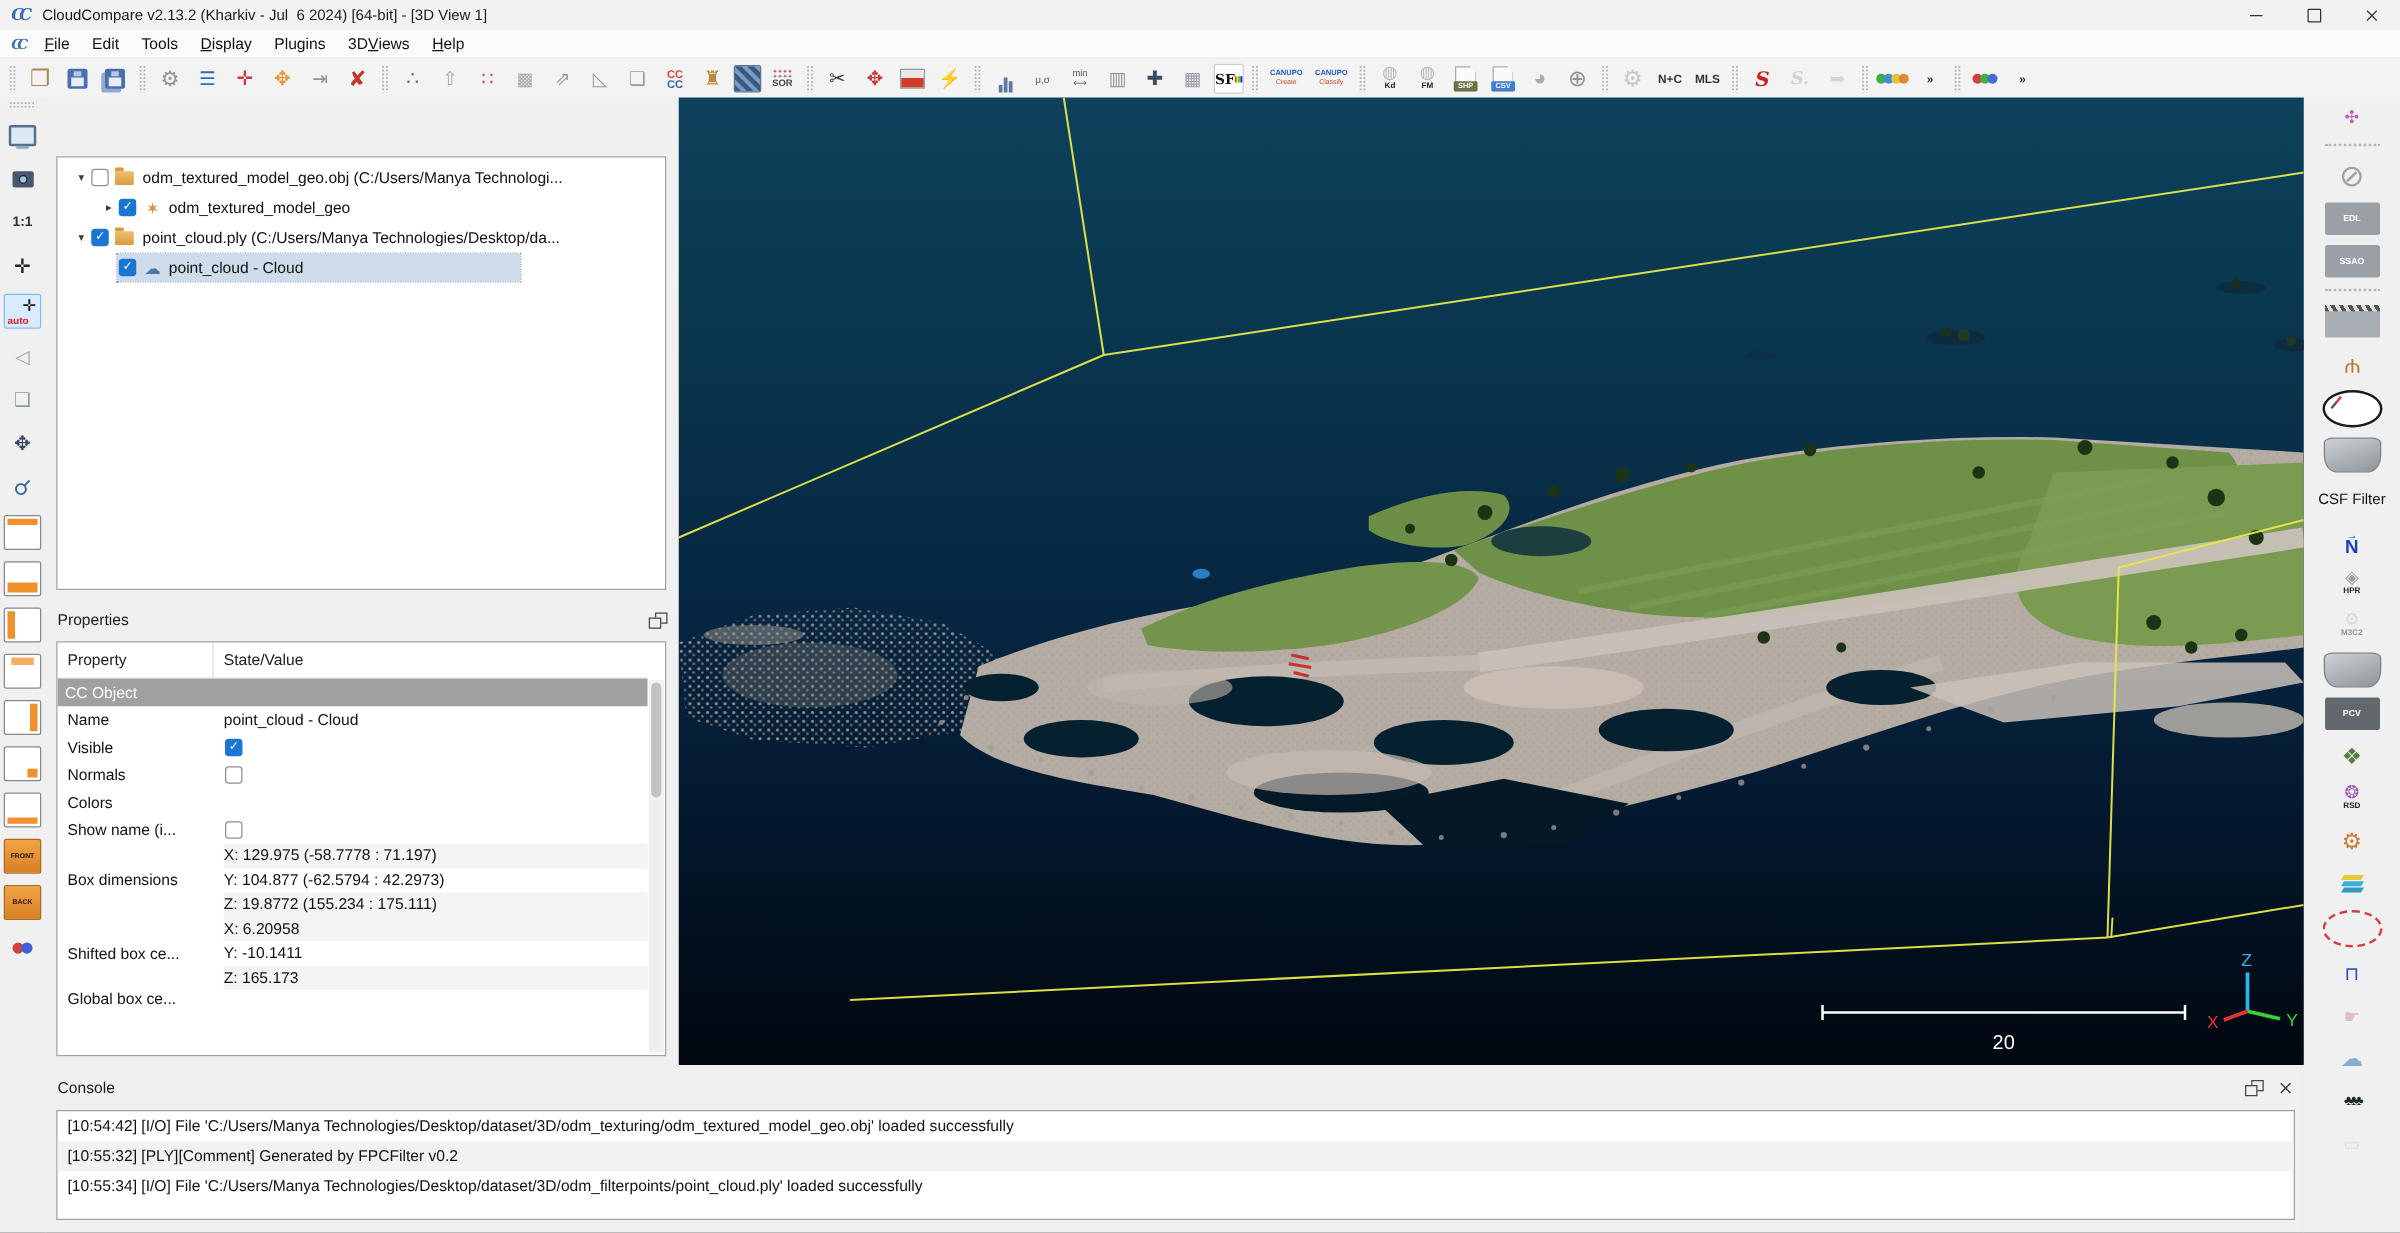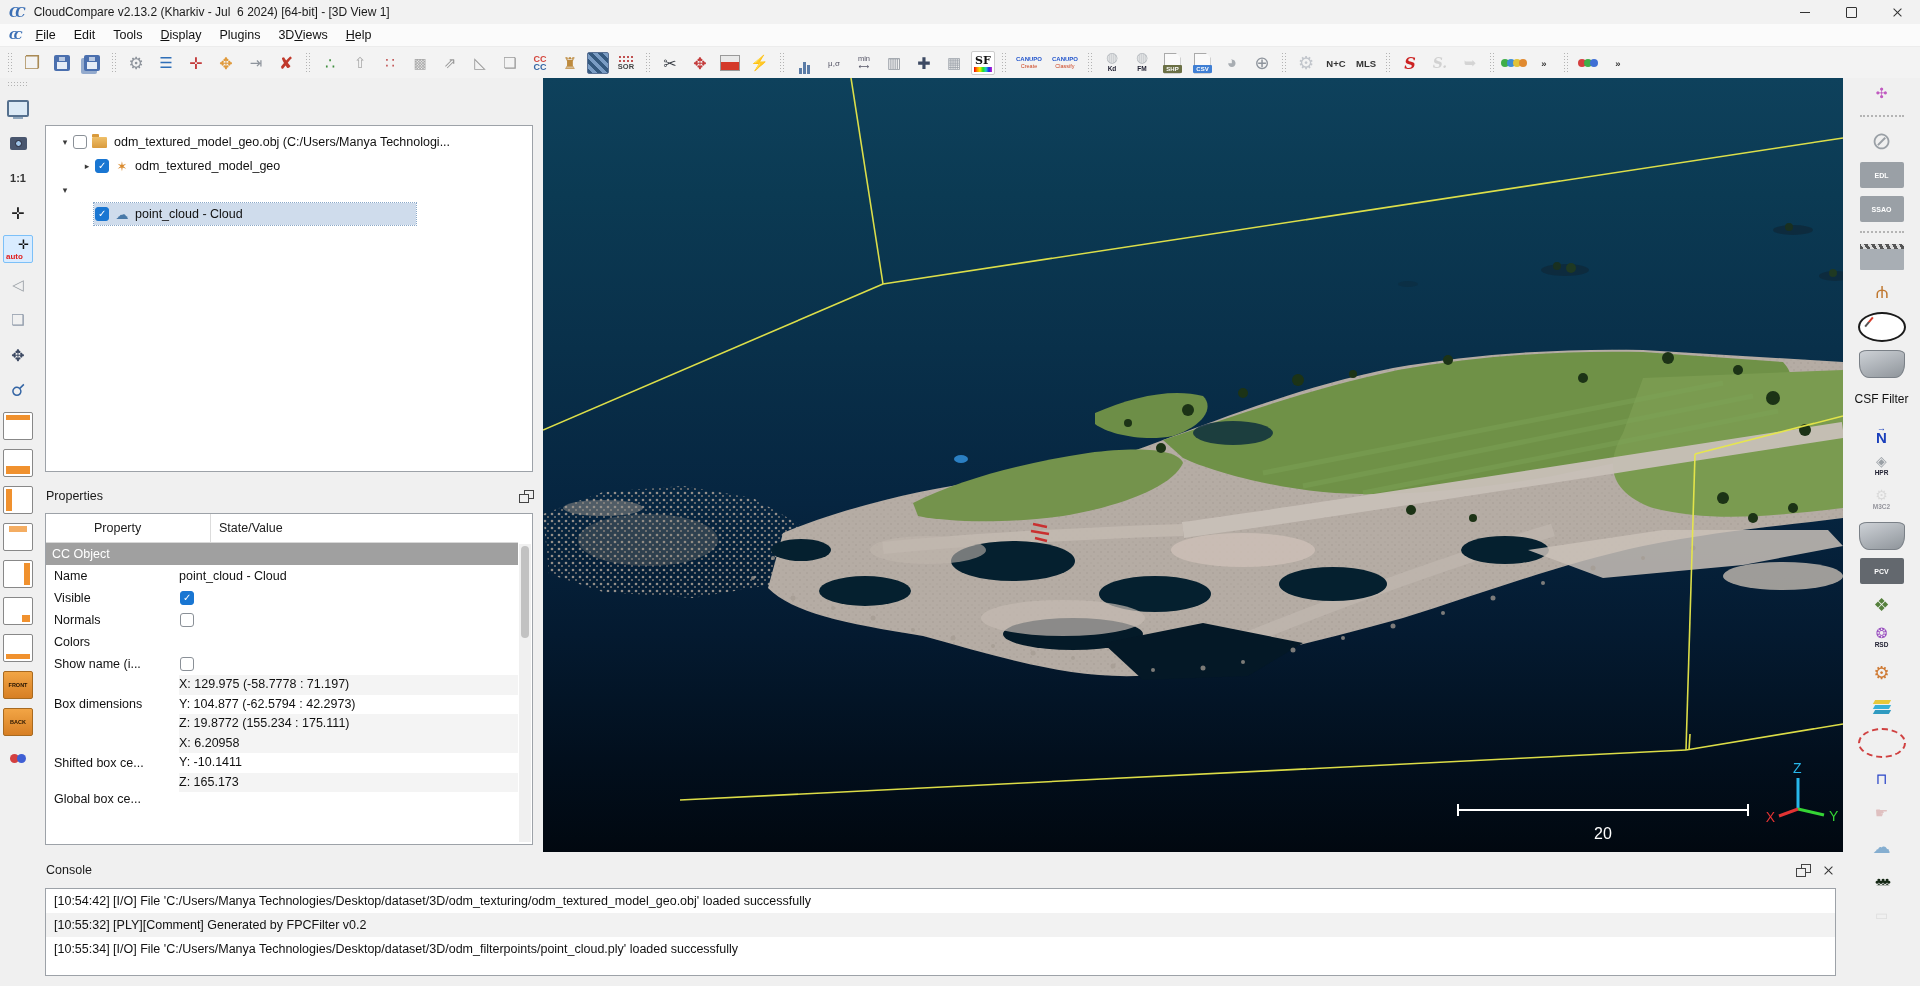--- a/index.html
+++ b/index.html
@@ -48,21 +48,21 @@
   .k-sor .dots{width:16px;height:7px;background-image:radial-gradient(#c05050 32%,transparent 40%);background-size:4px 4px;display:block;}
   .k-sor .t{font-size:7.5px;font-weight:bold;color:#444;font-style:normal;}
   .k-clipbox .red{width:18px;height:14px;border:1px solid #999;display:block;
        background:linear-gradient(to top,#d43a2a 55%,#e9e9e9 55%);}
   .k-hist{align-items:flex-end;gap:1px;padding-bottom:5px;}
   .k-hist i{width:3px;background:#5a7ba6;display:block;}
   .k-tinytext{font-size:8px;color:#556;font-style:normal;}
   .k-tinytext2{flex-direction:column;font-size:7.5px;color:#556;line-height:8px;}
   .k-tinytext2 i{font-style:normal;}
   .k-tinytextb{font-size:9.5px;font-weight:bold;color:#333;}
-  .k-sf{flex-direction:column;background:#fff;border:1px solid #ccc;width:22px;height:22px;}
+  .k-sf{background:#fff;border:1px solid #ccc;width:22px;height:22px;}
   .k-sf .t{font-family:"DejaVu Serif",serif;font-weight:bold;font-size:11px;color:#111;line-height:13px;font-style:normal;}
   .k-sf .rb{width:18px;height:5px;display:block;background:linear-gradient(90deg,#e00,#f80,#ee0,#2d2,#2cc,#22e,#c2c);}
   .k-canupo{flex-direction:column;line-height:7px;width:32px;}
   .k-canupo .t1{font-size:6px;font-weight:bold;color:#2255cc;font-style:normal;}
   .k-canupo .t2{font-size:5.5px;color:#cc4422;font-style:normal;}
   .k-stack,.k-stackr{flex-direction:column;line-height:11px;}
   .k-stack .g,.k-stackr .g{font-size:14px;font-style:normal;}
   .k-stack .l,.k-stackr .l{font-size:6.5px;font-weight:bold;color:#223;font-style:normal;}
   .k-page .pg{width:15px;height:19px;background:#fafafa;border:1px solid #aaa;display:block;
        clip-path:polygon(0 0,70% 0,100% 25%,100% 100%,0 100%);}
@@ -148,21 +148,21 @@
   .trow.selrow .selwrap{background:#cfdcec;outline:1px dotted #8aa8c8;width:322px;flex:none;}
   .cb{width:14px;height:14px;border:1px solid #8a9097;border-radius:3px;background:#fff;margin:0 4px 0 1px;position:relative;flex:none;box-sizing:border-box;}
   .cb.on{background:#1976d2;border-color:#1976d2;}
   .cb.on::after{content:"✓";color:#fff;font-size:10px;position:absolute;left:2px;top:0px;line-height:12px;}
   .ticon{width:18px;text-align:center;margin-right:4px;flex:none;font-size:13px;}
   .ticon.folder{width:15px;height:11px;background:linear-gradient(#efc06a,#d99a3c);border-radius:1px;position:relative;margin:0 7px 0 1px;}
   .ticon.folder::before{content:"";position:absolute;top:-3px;left:0;width:7px;height:3px;background:#d99a3c;border-radius:1px 1px 0 0;}
   .tlabel{overflow:hidden;text-overflow:clip;}
 
   
-  .phdr{height:28px;display:flex;align-items:center;font-size:12.5px;color:#202020;border-bottom:1px solid #d8d8d8;padding-left:40px;}
+  .phdr{height:28px;display:flex;align-items:center;font-size:12.5px;color:#202020;border-bottom:1px solid #d8d8d8;}
   .pc1{width:125px;flex:none;padding-left:8px;box-sizing:border-box;}
   .phdr .pc1{border-right:1px solid #dcdcdc;height:100%;display:flex;align-items:center;}
   .pc2{flex:1;padding-left:8px;display:flex;align-items:center;min-width:0;}
   .prow{display:flex;font-size:12.5px;}
   .prow.sect{background:#a0a0a0;color:#fff;height:22px;align-items:center;padding-left:6px;}
   .prow.v{min-height:22px;align-items:center;}
   .lines{flex:1;padding-left:8px;}
   .lines div{line-height:19.5px;padding-left:0;}
   .lines div:nth-child(odd){background:#f4f4f4;}
   .mlc1{width:125px;flex:none;padding-left:8px;box-sizing:border-box;align-self:center;}
@@ -444,20 +444,25 @@
         <div class="trow ind">
           <span class="exp">▸</span>
           <span class="selwrap">
             <span class="cb on"></span>
             <span class="ticon" style="color: rgb(217, 138, 46);">✶</span>
             <span class="tlabel">odm_textured_model_geo</span>
           </span>
         </div>
         <div class="trow">
           <span class="exp">▾</span>
+          <span class="selwrap">
+            <span class="cb on"></span>
+            <span class="ticon folder"></span>
+            <span class="tlabel">point_cloud.ply (C:/Users/Manya Technologies/Desktop/da...</span>
+          </span>
         </div>
         <div class="trow ind selrow">
           <span class="exp"></span>
           <span class="selwrap">
             <span class="cb on"></span>
             <span class="ticon" style="color: rgb(72, 121, 168);">☁</span>
             <span class="tlabel">point_cloud - Cloud</span>
           </span>
         </div>
       </div>

